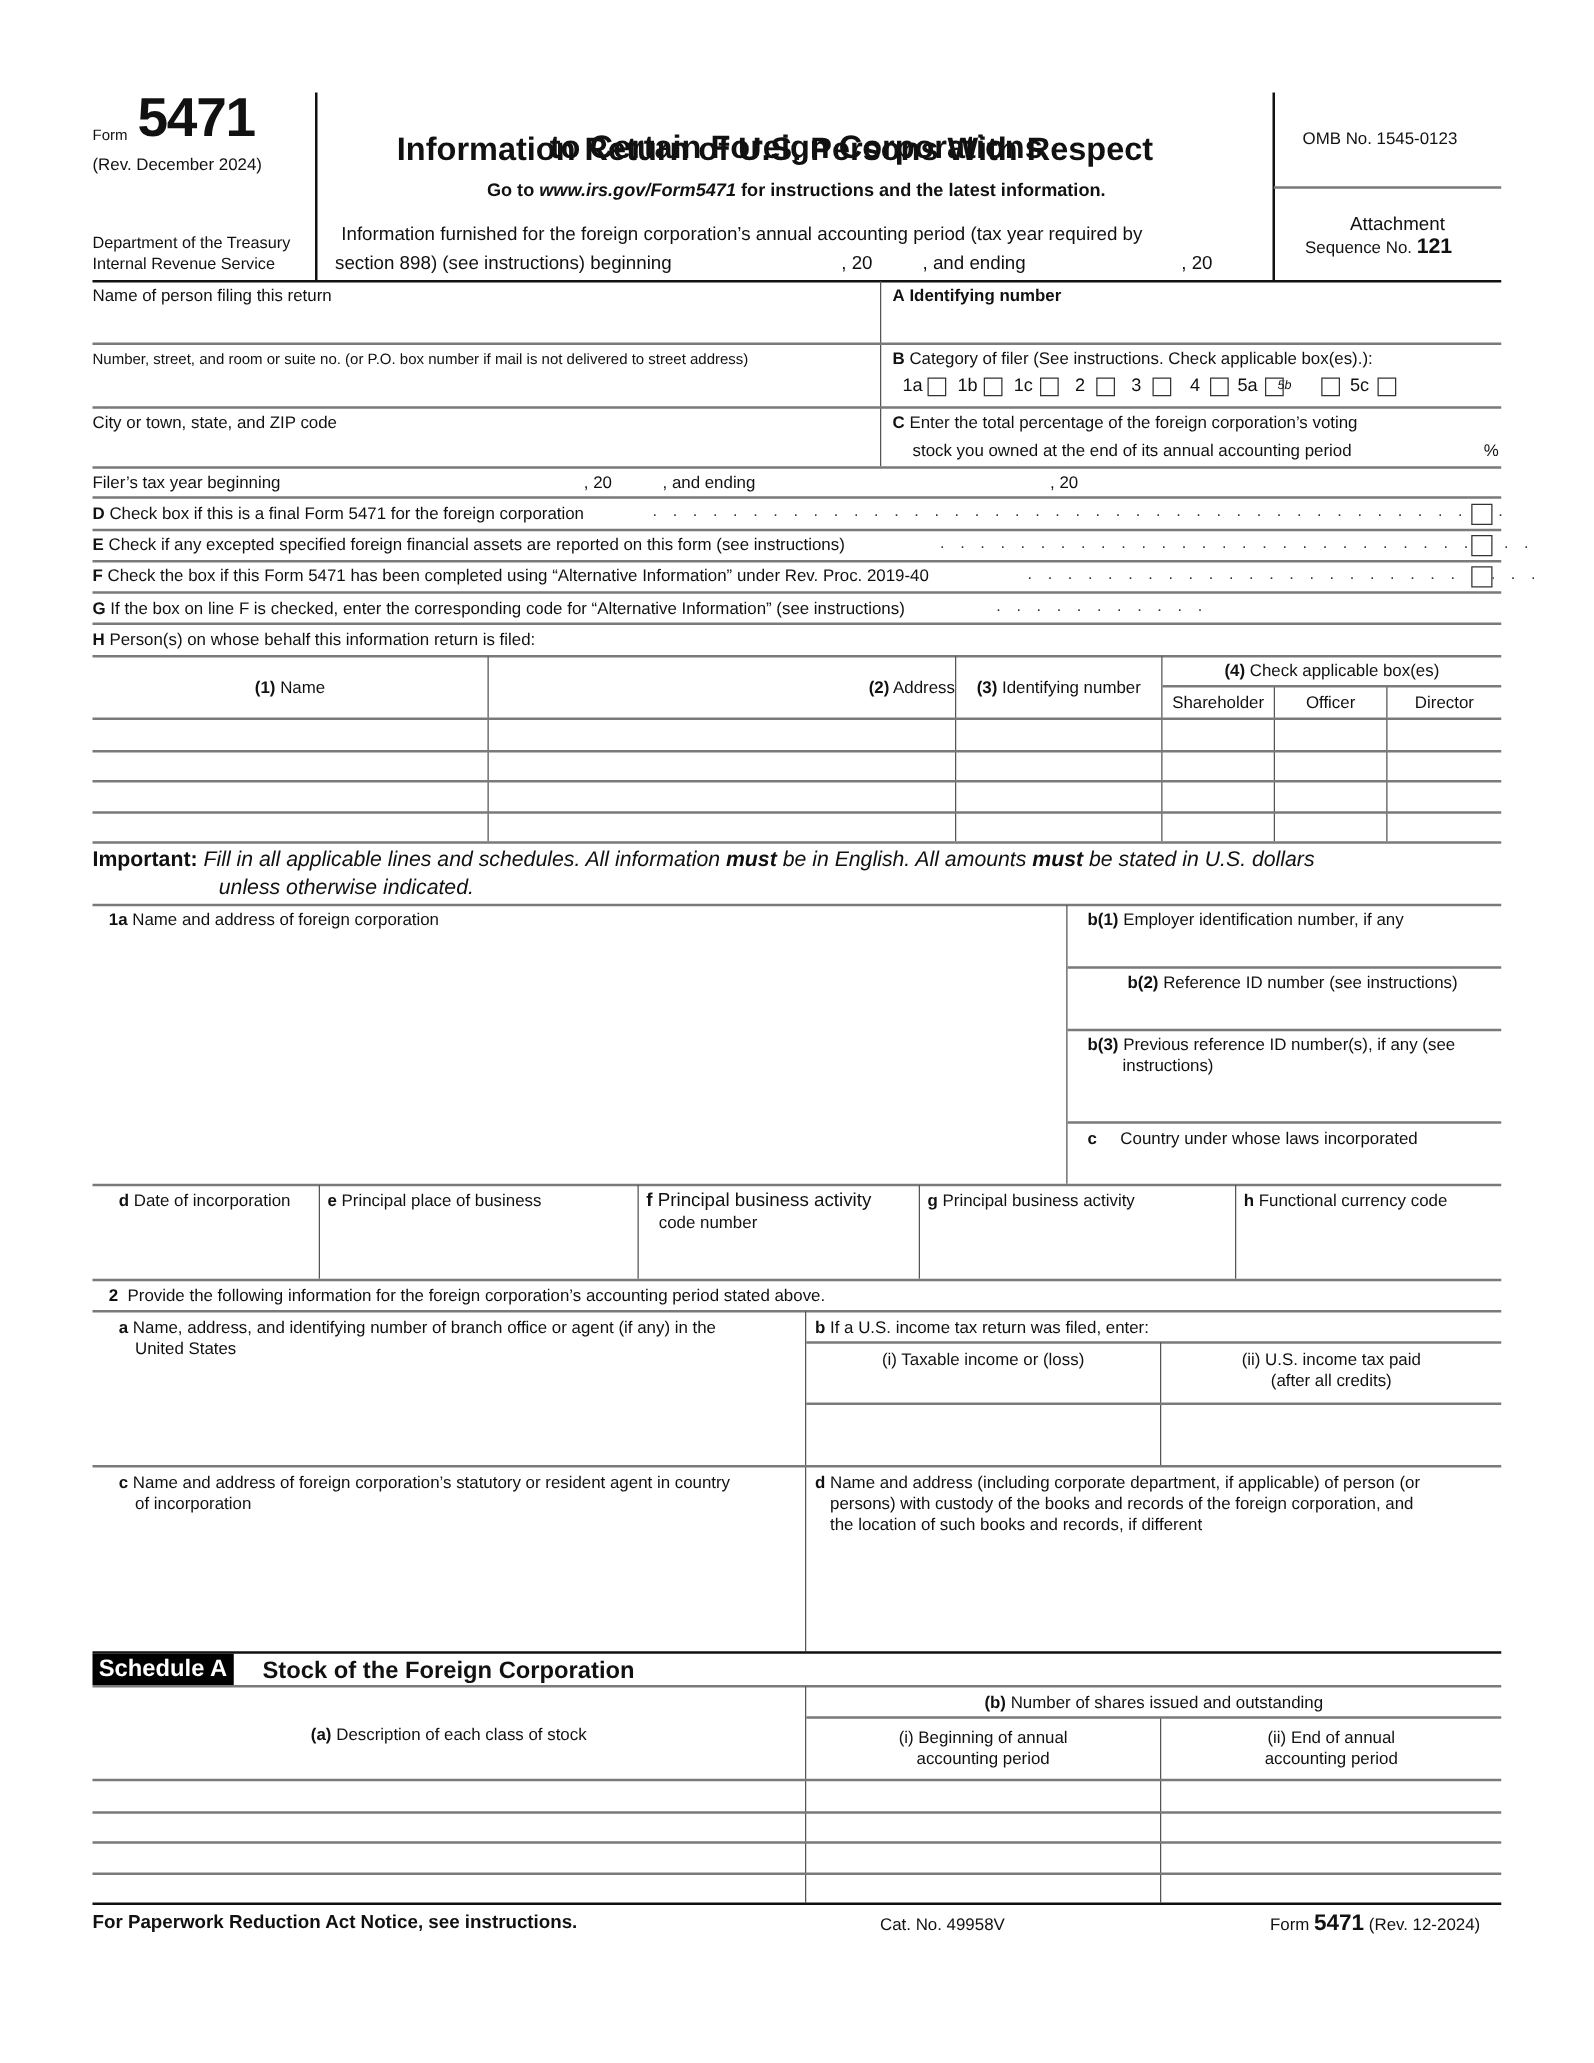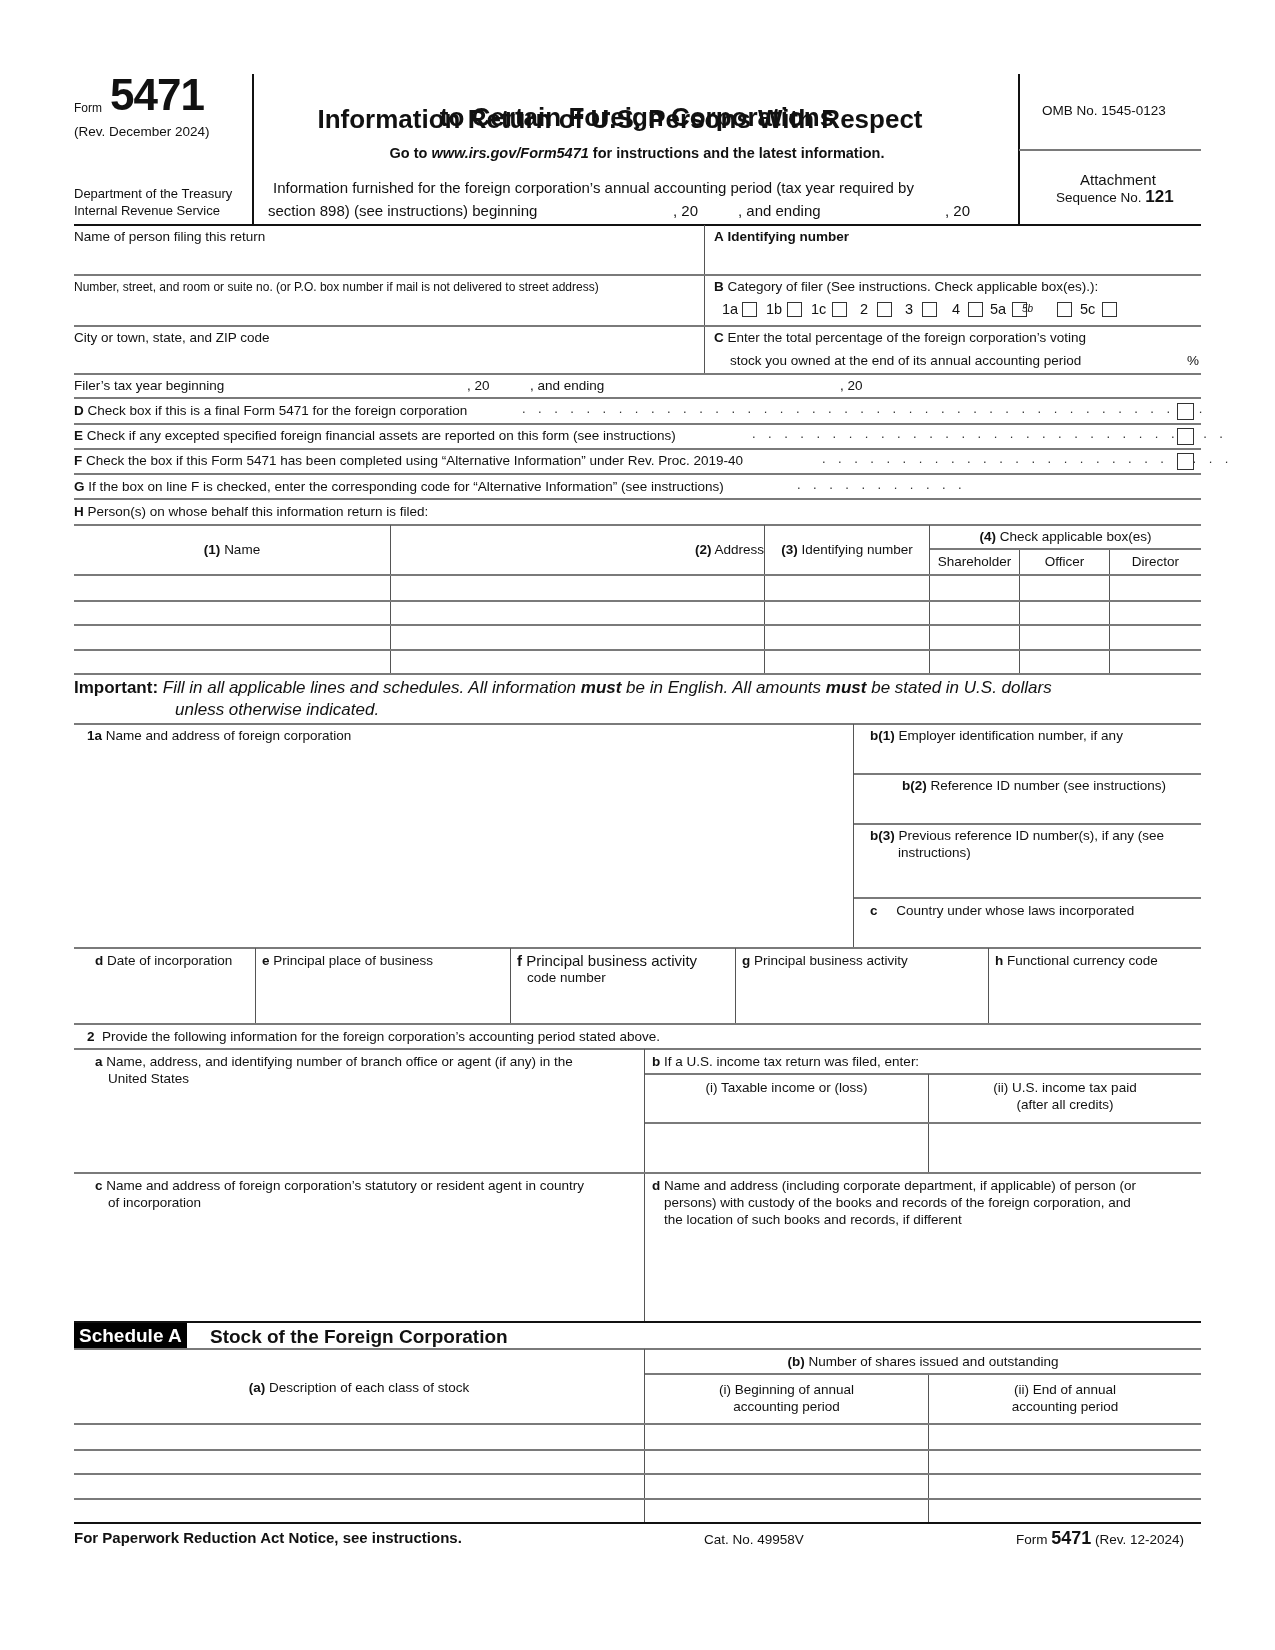--- a/index.html
+++ b/index.html
@@ -35,21 +35,21 @@
 <div class="t" style="left:273px;top:180px;font-size:15px;">Information furnished for the foreign corporation’s annual accounting period (tax year required by</div>
 <div class="t" style="left:268px;top:203px;font-size:15px;">section 898) (see instructions) beginning</div>
 <div class="t" style="left:673px;top:203px;font-size:15px;">, 20</div>
 <div class="t" style="left:738px;top:203px;font-size:15px;">, and ending</div>
 <div class="t" style="left:945px;top:203px;font-size:15px;">, 20</div>
 
 <div class="vl thick" style="left:1018px;top:74px;height:150px;"></div>
 <div class="t" style="left:1042px;top:103px;font-size:13.5px;">OMB No. 1545-0123</div>
 <div class="hl" style="left:1019px;width:182px;top:149px;"></div>
 <div class="t" style="left:1044px;top:172px;font-size:15px;margin-left:36px;">Attachment</div>
-<div class="t" style="left:1044px;top:189px;font-size:13.5px;margin-left:12px;"><span>Sequence No.</span> <span class="b" style="font-size:17px;">121</span></div>
+<div class="t" style="left:1044px;top:189px;font-size:13.5px;"><span>Sequence No.</span> <span class="b" style="font-size:17px;">121</span></div>
 
 <div class="hl thick" style="left:74px;width:1127px;top:224px;"></div>
 
 <div class="vl" style="left:704px;top:225px;height:148px;"></div>
 
 <div class="t" style="left:74px;top:229px;font-size:13.5px;">Name of person filing this return</div>
 <div class="abs" style="left:74px;top:246px;width:626px;height:26px;"><span></span></div>
 <div class="hl" style="left:74px;width:1127px;top:274px;"></div>
 
 <div class="t" style="left:74px;top:279px;font-size:12px;">Number, street, and room or suite no. (or P.O. box number if mail is not delivered to street address)</div>

